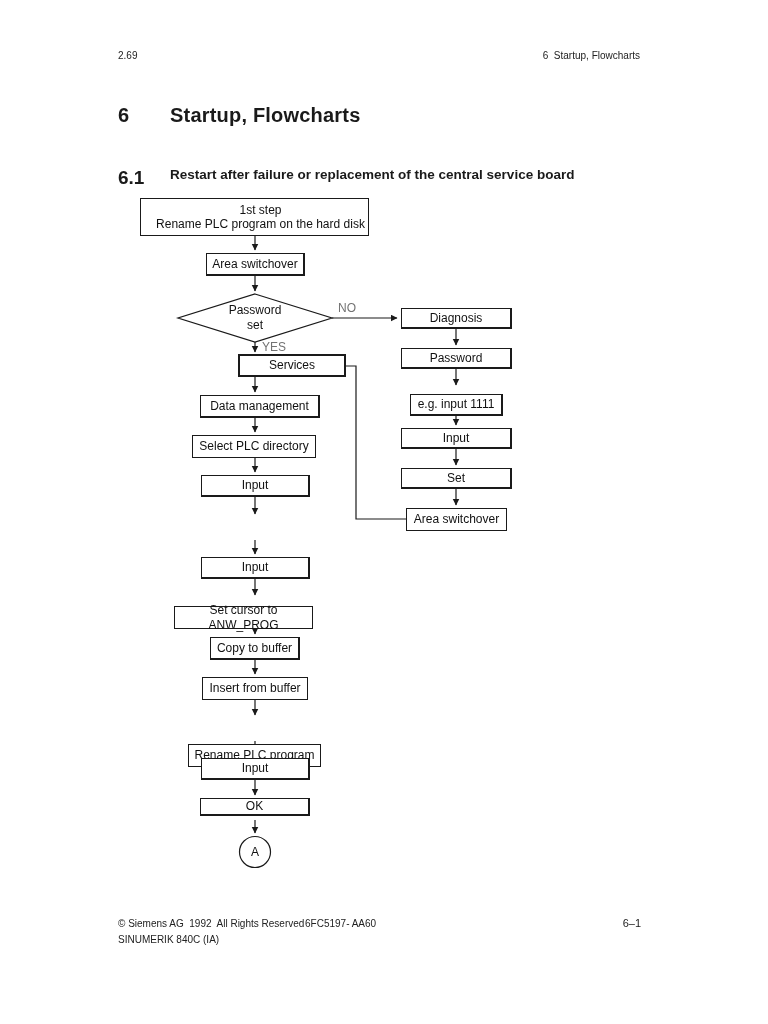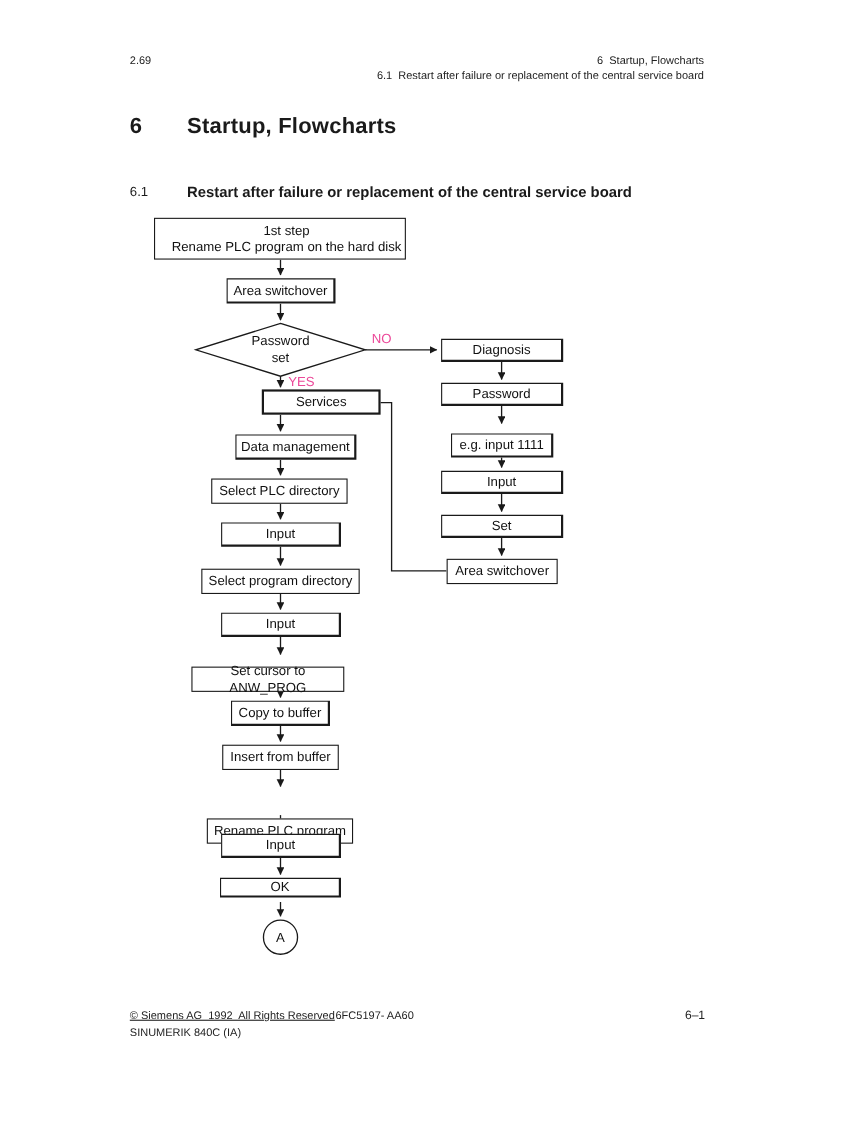--- a/index.html
+++ b/index.html
@@ -6,52 +6,51 @@
   .page{
     position:relative;width:768px;height:1024px;background:#ffffff;overflow:hidden;
     font-family:"Liberation Sans","DejaVu Sans",sans-serif;color:#1a1a1a;
   }
   .abs{position:absolute;}
   .pre{white-space:pre;}
   .hdr{font-size:10px;color:#222;}
   .hdr-right{text-align:right;}
   .chapter-number{font-size:20px;font-weight:bold;}
   .chapter-text{font-size:20px;font-weight:bold;letter-spacing:0.2px;}
-  .sec-number{font-size:12px;font-weight:normal;text-align:center;}
+  .sec-number{font-size:19px;font-weight:bold;text-align:center;}
   .sec-text{font-size:13.5px;font-weight:bold;}
   .ftr{font-size:10px;color:#222;}
   .pageno{font-size:11px;color:#222;}
 
   
   svg.connectors{position:absolute;left:0;top:0;pointer-events:none;}
   .fc-box{
     position:absolute;display:flex;align-items:center;justify-content:center;
     text-align:center;font-size:12px;line-height:1.2;color:#111;
     border:1px solid #1a1a1a;background:#fff;box-sizing:border-box;
   }
   .fc-box.key{border-right-width:2px;border-bottom-width:2px;}
   .fc-box.bold-border{border-width:2px;}
-  .fc-label{position:absolute;font-size:12px;color:#ec4899;}
+  .fc-label{position:absolute;font-size:12px;color:#737373;}
   .fc-diamond-text{
     position:absolute;display:flex;flex-direction:column;align-items:center;justify-content:center;
     font-size:12px;line-height:1.25;color:#111;text-align:center;
   }
   .fc-circle-text{
     position:absolute;display:flex;align-items:center;justify-content:center;
     font-size:12px;color:#111;
   }
 </style>
 </head>
 <body>
 
 <div class="page">
 
   <div class="abs hdr pre" style="left:118px;top:50px;">2.69</div>
   <div class="abs hdr hdr-right pre" style="right:128px;top:50px;">6  Startup, Flowcharts</div>
-  <div class="abs hdr hdr-right pre" style="right:128px;top:64px;">6.1  Restart after failure or replacement of the central service board</div>
 
   <div class="abs chapter-number" style="left:118px;top:104px;">6</div>
   <div class="abs chapter-text" style="left:170px;top:104px;">Startup, Flowcharts</div>
 
   <div class="abs sec-number" style="left:118px;top:167px;">6.1</div>
   <div class="abs sec-text" style="left:170px;top:167px;">Restart after failure or replacement of the central service board</div>
 
   <svg class="connectors" width="768" height="1024" viewBox="0 0 768 1024">
     <defs>
       <marker id="arr" markerWidth="9" markerHeight="8" refX="6.5" refY="3.5" orient="auto" markerUnits="userSpaceOnUse">
@@ -101,39 +100,38 @@
   <div class="fc-box key" style="left:206px;top:253px;width:99px;height:23px;">Area switchover</div>
 
   <div class="fc-diamond-text" style="left:200px;top:296px;width:110px;height:44px;">
     <span>Password</span>
     <span>set</span>
   </div>
   <div class="fc-label" style="left:338px;top:301px;">NO</div>
   <div class="fc-label" style="left:262px;top:340px;">YES</div>
 
   <div class="fc-box bold-border" style="left:203px;top:354px;width:108px;height:23px;margin-left:35px;">Services</div>
-  <div class="fc-box key" style="left:214px;top:395px;width:110px;height:23px;">Data management</div>
+  <div class="fc-box key" style="left:200px;top:395px;width:120px;height:23px;">Data management</div>
   <div class="fc-box" style="left:192px;top:435px;width:124px;height:23px;">Select PLC directory</div>
   <div class="fc-box key" style="left:201px;top:475px;width:109px;height:22px;">Input</div>
-  <div class="fc-box" style="left:183px;top:517px;width:144px;height:23px;">Select program directory</div>
   <div class="fc-box key" style="left:201px;top:557px;width:109px;height:22px;">Input</div>
   <div class="fc-box" style="left:174px;top:606px;width:139px;height:23px;">Set cursor to ANW_PROG</div>
   <div class="fc-box key" style="left:210px;top:637px;width:90px;height:23px;">Copy to buffer</div>
   <div class="fc-box" style="left:202px;top:677px;width:106px;height:23px;">Insert from buffer</div>
   <div class="fc-box" style="left:188px;top:744px;width:133px;height:23px;">Rename PLC program</div>
   <div class="fc-box key" style="left:201px;top:758px;width:109px;height:22px;">Input</div>
   <div class="fc-box key" style="left:200px;top:798px;width:110px;height:18px;">OK</div>
 
   <div class="fc-circle-text" style="left:239px;top:836px;width:32px;height:32px;">A</div>
 
   <div class="fc-box key" style="left:401px;top:308px;width:111px;height:21px;">Diagnosis</div>
   <div class="fc-box key" style="left:401px;top:348px;width:111px;height:21px;">Password</div>
   <div class="fc-box key" style="left:410px;top:394px;width:93px;height:22px;">e.g. input 1111</div>
   <div class="fc-box key" style="left:401px;top:428px;width:111px;height:21px;">Input</div>
   <div class="fc-box key" style="left:401px;top:468px;width:111px;height:21px;">Set</div>
   <div class="fc-box" style="left:406px;top:508px;width:101px;height:23px;">Area switchover</div>
 
-  <div class="abs ftr pre" style="left:118px;top:918px;text-decoration:underline;">© Siemens AG  1992  All Rights Reserved</div>
+  <div class="abs ftr pre" style="left:118px;top:918px;">© Siemens AG  1992  All Rights Reserved</div>
   <div class="abs ftr pre" style="left:305px;top:918px;">6FC5197- AA60</div>
   <div class="abs pageno" style="right:127px;top:917px;padding-left:16px;">6–1</div>
   <div class="abs ftr pre" style="left:118px;top:934px;">SINUMERIK 840C (IA)</div>
 
 </div>
 
 </body></html>

